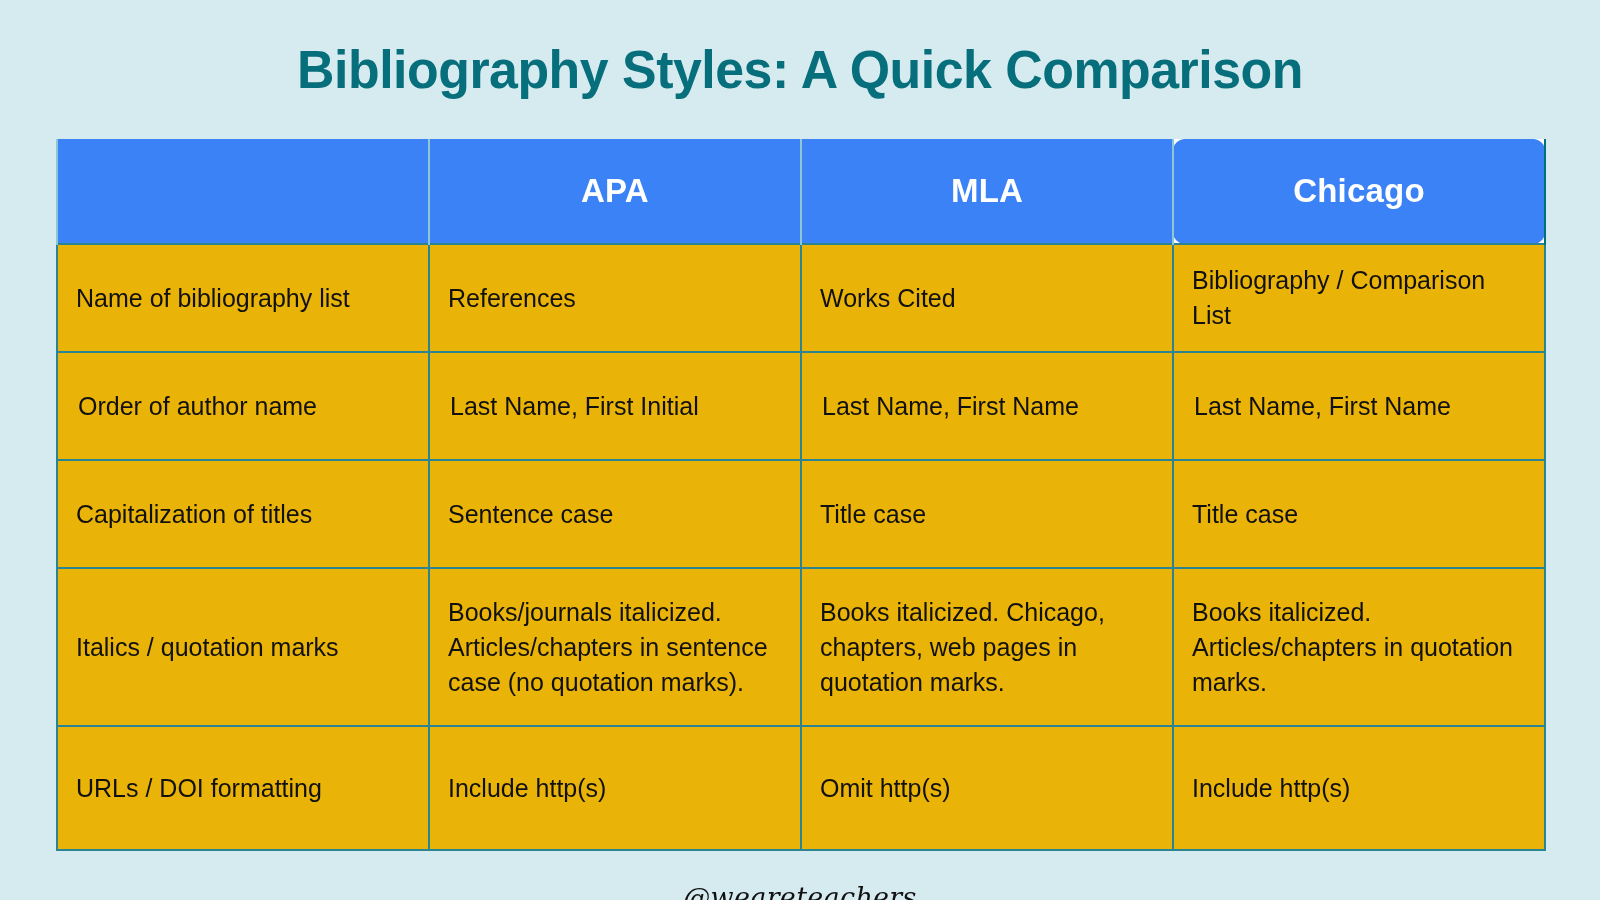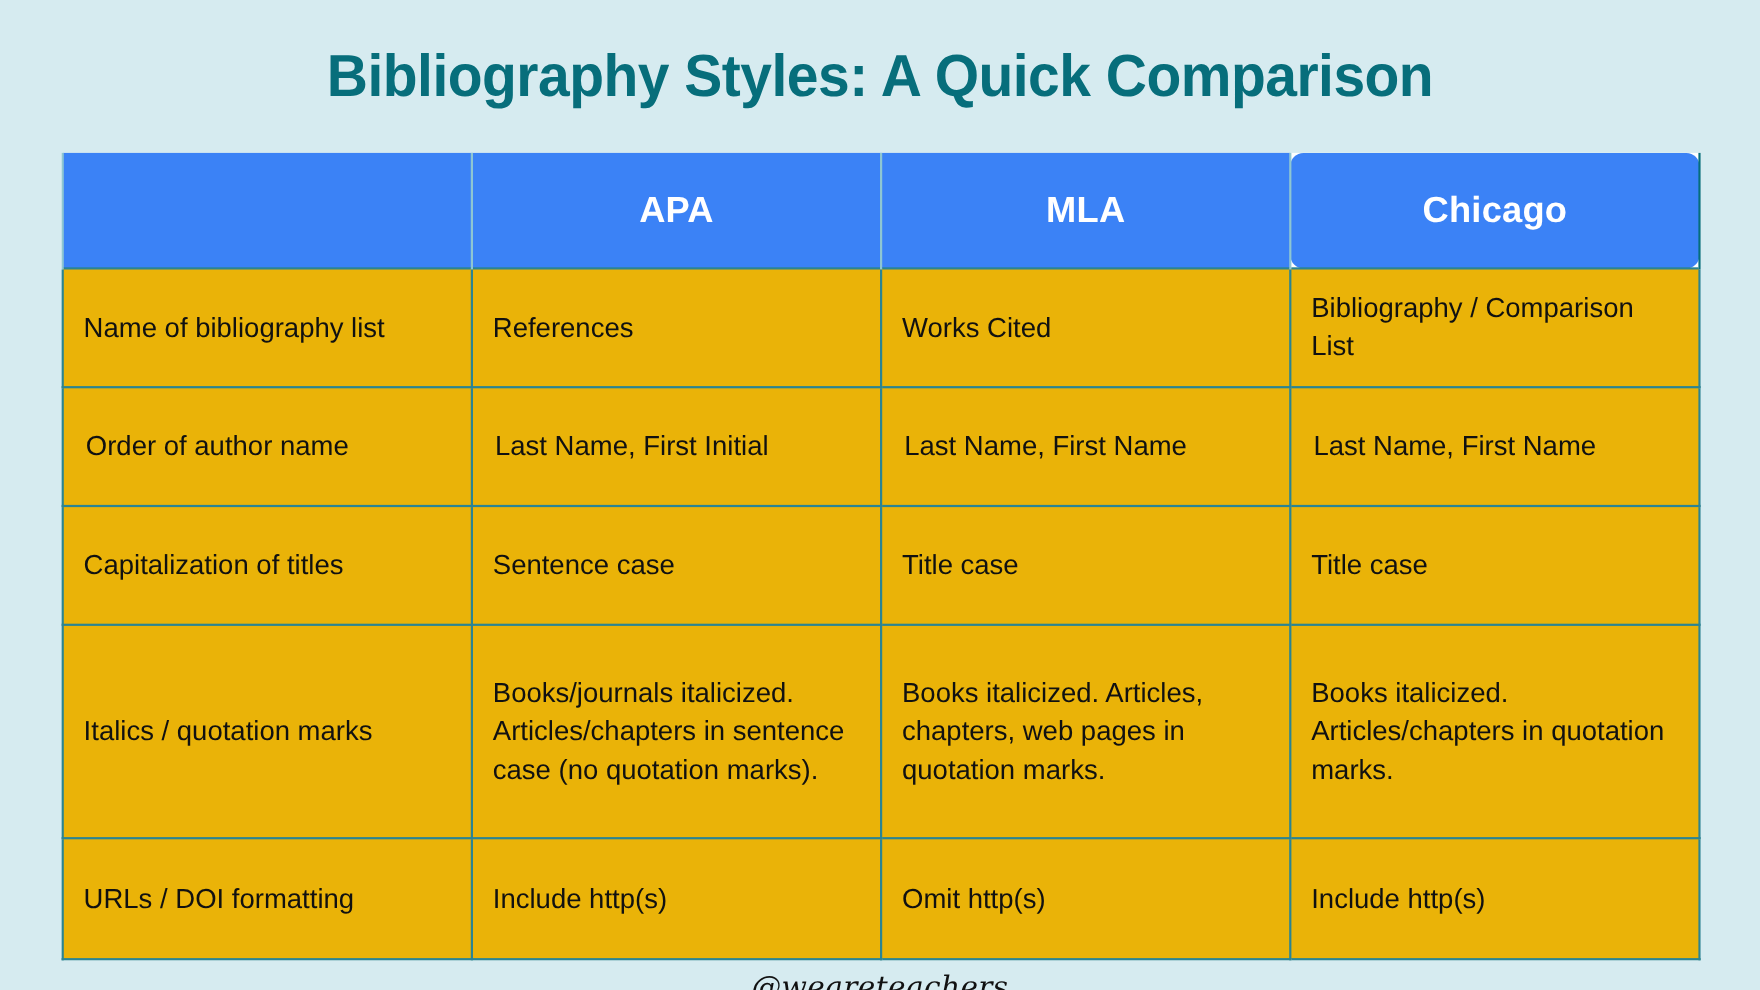--- a/index.html
+++ b/index.html
@@ -82,22 +82,22 @@
     vertical-align: middle;
     font-size: 25px;
     line-height: 35px;
     color: #111111;
     background: #eab308;
     box-sizing: border-box;
   }
   table.compare tbody tr.r0 td { height: 108px; }
   table.compare tbody tr.r1 td { height: 108px; padding-left: 20px; }
   table.compare tbody tr.r2 td { height: 108px; margin-top: 22px; }
-  table.compare tbody tr.r3 td { height: 194px; }
-  table.compare tbody tr.r4 td { height: 110px; }
+  table.compare tbody tr.r3 td { height: 158px; }
+  table.compare tbody tr.r4 td { height: 124px; }
 
   .footer-handle {
     position: absolute;
     left: 0;
     top: 838px;
     width: 1600px;
     text-align: center;
     font-family: "DejaVu Serif", serif;
     font-style: italic;
     font-size: 27px;
@@ -148,21 +148,21 @@
         <tr class="r2">
           <td>Capitalization of titles</td>
           <td>Sentence case</td>
           <td>Title case</td>
           <td>Title case</td>
         </tr>
 
         <tr class="r3">
           <td>Italics / quotation marks</td>
           <td>Books/journals italicized. Articles/chapters in sentence case (no quotation marks).</td>
-          <td>Books italicized. Articles, chapters, web pages in quotation marks.</td>
+          <td>Books italicized. Chicago, chapters, web pages in quotation marks.</td>
           <td>Books italicized. Articles/chapters in quotation marks.</td>
         </tr>
 
         <tr class="r4">
           <td>URLs / DOI formatting</td>
           <td>Include http(s)</td>
           <td>Omit http(s)</td>
           <td>Include http(s)</td>
         </tr>
 

